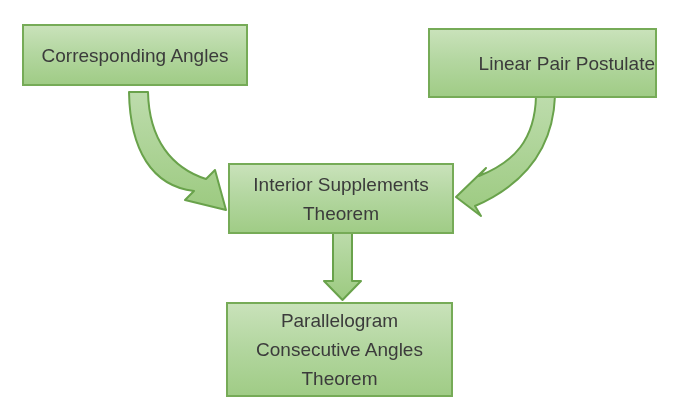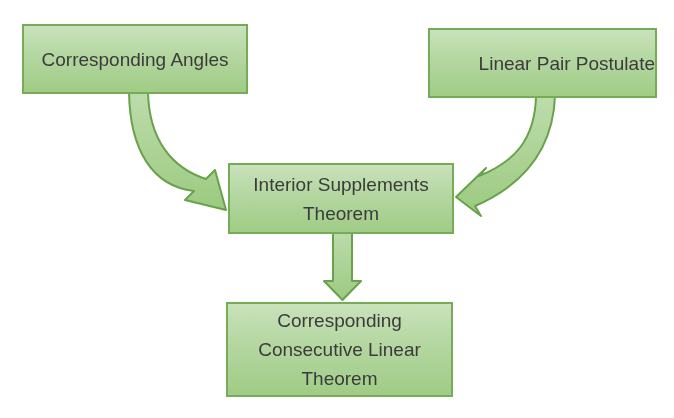--- a/index.html
+++ b/index.html
@@ -22,21 +22,21 @@
     justify-content:center;
     text-align:center;
     background:linear-gradient(180deg,#c9e2ba 0%,#b4d7a1 45%,#a0cc86 100%);
     border:2px solid #76ab57;
     color:#3b3b3b;
     font-size:19px;
     line-height:29px;
     z-index:2;
   }
   .node .line{white-space:nowrap;}
-  #node-corresponding{left:22px;top:24px;width:226px;height:70px;}
+  #node-corresponding{left:22px;top:24px;width:226px;height:62px;}
   #node-linear{left:428px;top:28px;width:229px;height:70px;align-items:flex-end;}
   #node-interior{left:228px;top:163px;width:226px;height:71px;}
   #node-parallelogram{left:226px;top:302px;width:227px;height:95px;}
 </style>
 </head>
 <body>
 
 <div class="canvas">
 
   <svg class="arrow-layer" viewBox="0 0 674 418" xmlns="http://www.w3.org/2000/svg">
@@ -75,18 +75,18 @@
   <div class="node" id="node-linear">
     <div class="line">Linear Pair Postulate</div>
   </div>
 
   <div class="node" id="node-interior">
     <div class="line">Interior Supplements</div>
     <div class="line">Theorem</div>
   </div>
 
   <div class="node" id="node-parallelogram">
-    <div class="line">Corresponding</div>
-    <div class="line">Consecutive Linear</div>
+    <div class="line">Parallelogram</div>
+    <div class="line">Consecutive Angles</div>
     <div class="line">Theorem</div>
   </div>
 
 </div>
 
 </body></html>

